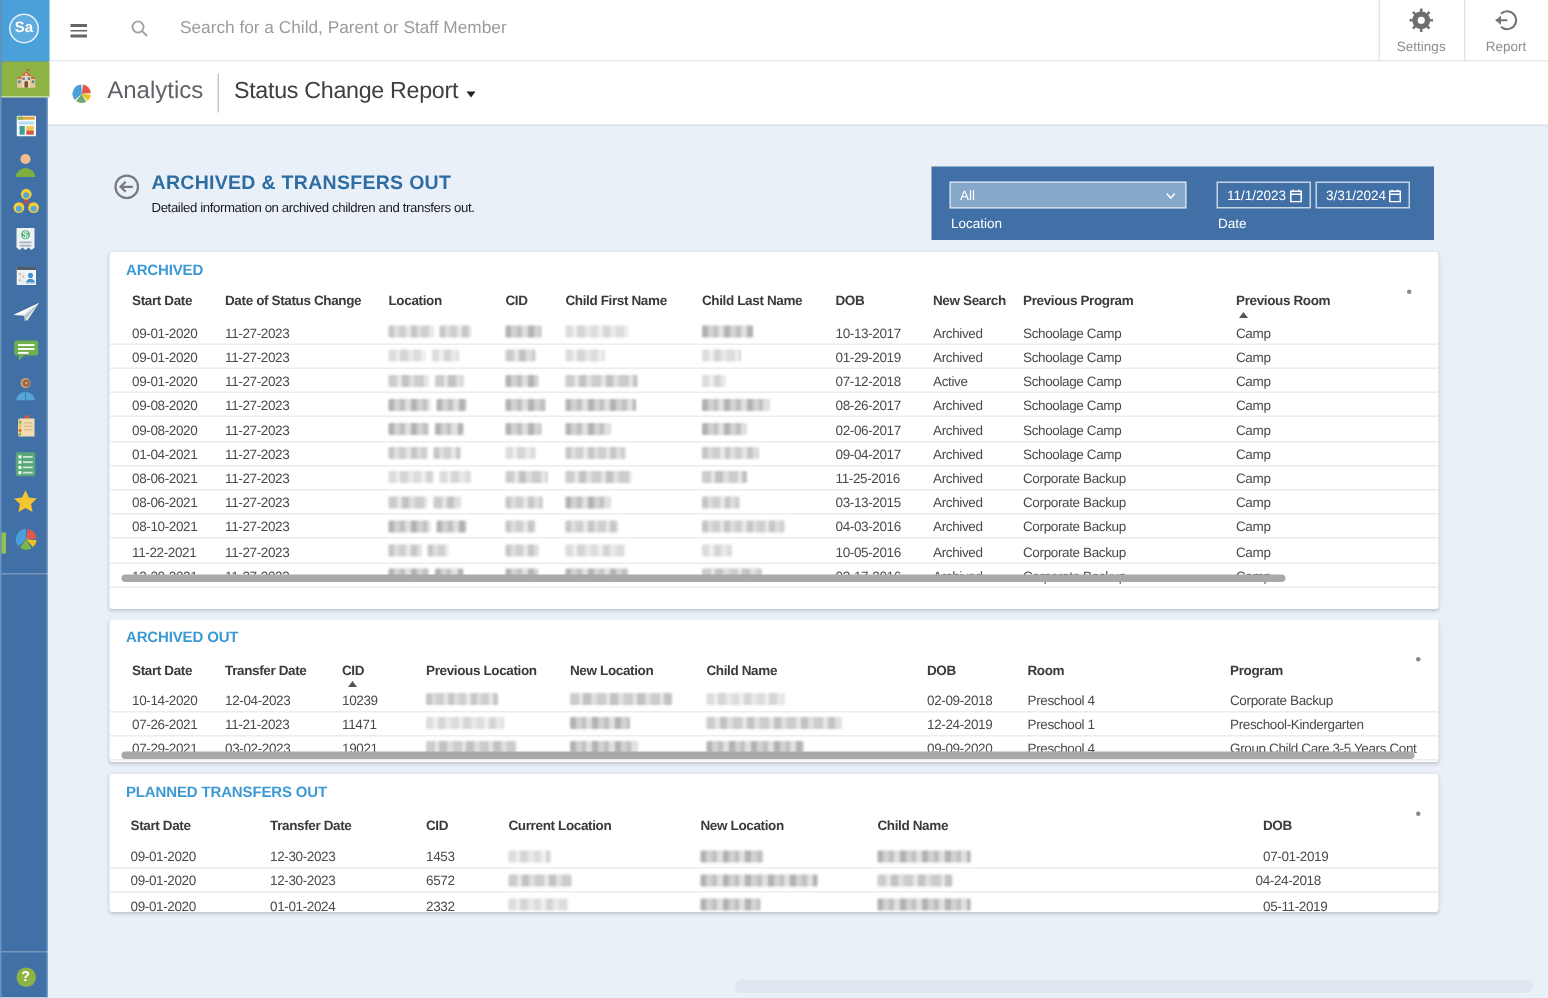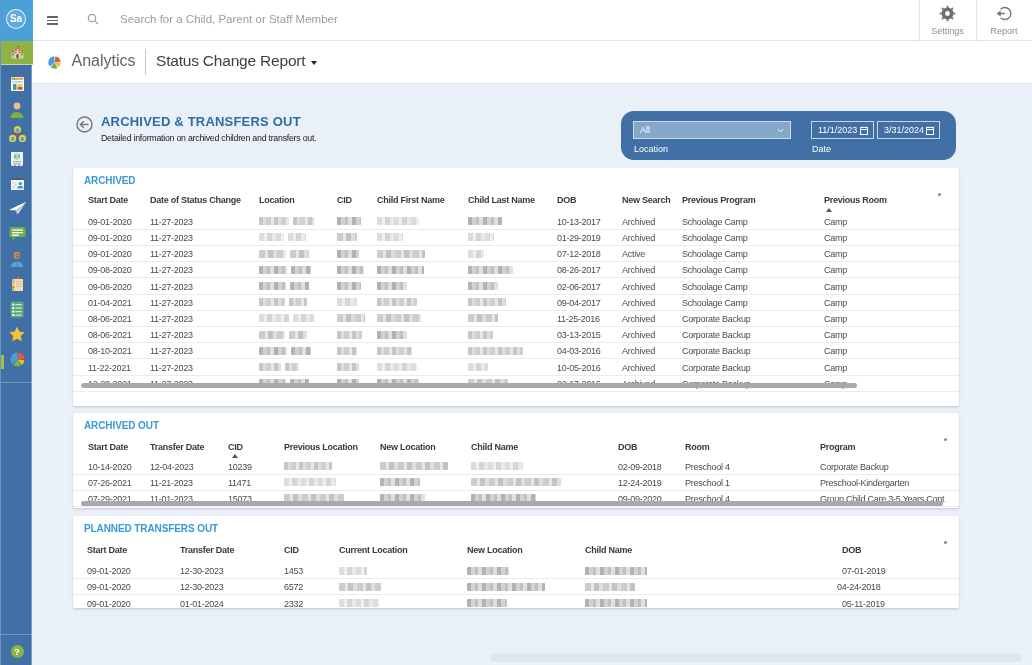--- a/index.html
+++ b/index.html
@@ -32,21 +32,21 @@
 #anabar .t1 { position:absolute; left:39.5px; top:11px; font-size:16px; color:#5f6368; }
 #anabar .sep { position:absolute; left:113px; top:8px; width:1px; height:26px; background:#c9c9c9; }
 #anabar .t2 { position:absolute; left:124px; top:11px; font-size:15.5px; letter-spacing:-0.2px; color:#3c4043; }
 #anabar .car { position:absolute; left:279px; top:20px; width:0; height:0; border-left:3.5px solid transparent; border-right:3.5px solid transparent; border-top:4.5px solid #222; }
 
 
 #content { position:absolute; left:32px; top:84px; width:1000px; height:581px; background:#e9f0f8; }
 #pagehead .title { position:absolute; left:69px; top:30px; font-size:13px; font-weight:bold; color:#2e6da4; letter-spacing:.2px; }
 #pagehead .sub { position:absolute; left:69px; top:48.5px; font-size:8.8px; color:#1b1b1b; letter-spacing:-0.25px; }
 
-#filterbar { position:absolute; left:589px; top:27px; width:335px; height:49px; background:#4070a6;border-radius:13px; }
+#filterbar { position:absolute; left:589px; top:27px; width:335px; height:49px; background:#4070a6; }
 #filterbar .dd { position:absolute; left:12px; top:10px; width:158px; height:18px; background:#84a7ca; border:1px solid #cfdbe8; color:#fff; font-size:9px; line-height:16px; padding-left:6px; }
 #filterbar .dd .chev { position:absolute; right:6px; top:5px; width:7px; height:7px; }
 #filterbar .lab { position:absolute; font-size:9px; color:#fff; top:33px; }
 #filterbar .din { position:absolute; top:10px; width:63px; height:18px; border:1px solid #c6d4e3; color:#fff; font-size:9px; line-height:16px; padding-left:6px; }
 
 .card { position:absolute; left:41px; width:886px; background:#fff; border-radius:2px; box-shadow:0 1px 2.5px rgba(0,0,0,.18); }
 .card .ctitle { position:absolute; left:11px; top:7px; font-size:10px; font-weight:bold; color:#3b99d4; letter-spacing:-0.1px; }
 .card .dot { position:absolute; width:3px; height:3px; border-radius:50%; background:#8a8a8a; top:25px; }
 .hrow { position:absolute; left:0; width:100%; height:16px; }
 .hrow span { position:absolute; font-size:9px; font-weight:bold; color:#3a3a3a; letter-spacing:-0.25px; white-space:nowrap; }
@@ -343,22 +343,22 @@
             <span style="left:155px">11471</span>
             <div class="blur b2" style="left:211px;width:52px"></div>
             <div class="blur b3" style="left:307px;width:40px"></div>
             <div class="blur b4" style="left:398px;width:90px"></div>
             <span style="left:545px">12-24-2019</span>
             <span style="left:612px">Preschool 1</span>
             <span style="left:747px">Preschool-Kindergarten</span>
           </div>
       <div class="drow" style="top:77.9px">
             <span style="left:15px">07-29-2021</span>
-            <span style="left:77px">11-01-2023</span>
-            <span style="left:155px">15073</span>
+            <span style="left:77px">03-02-2023</span>
+            <span style="left:155px">19021</span>
             <div class="blur b4" style="left:211px;width:60px"></div>
             <div class="blur b3" style="left:307px;width:45px"></div>
             <div class="blur b3" style="left:398px;width:65px"></div>
             <span style="left:545px">09-09-2020</span>
             <span style="left:612px">Preschool 4</span>
             <span style="left:747px">Group Child Care 3-5 Years Cont</span>
           </div>
       </div>
       <div class="hscroll" style="left:8px;top:87.5px;width:862px"></div>
     </div>

